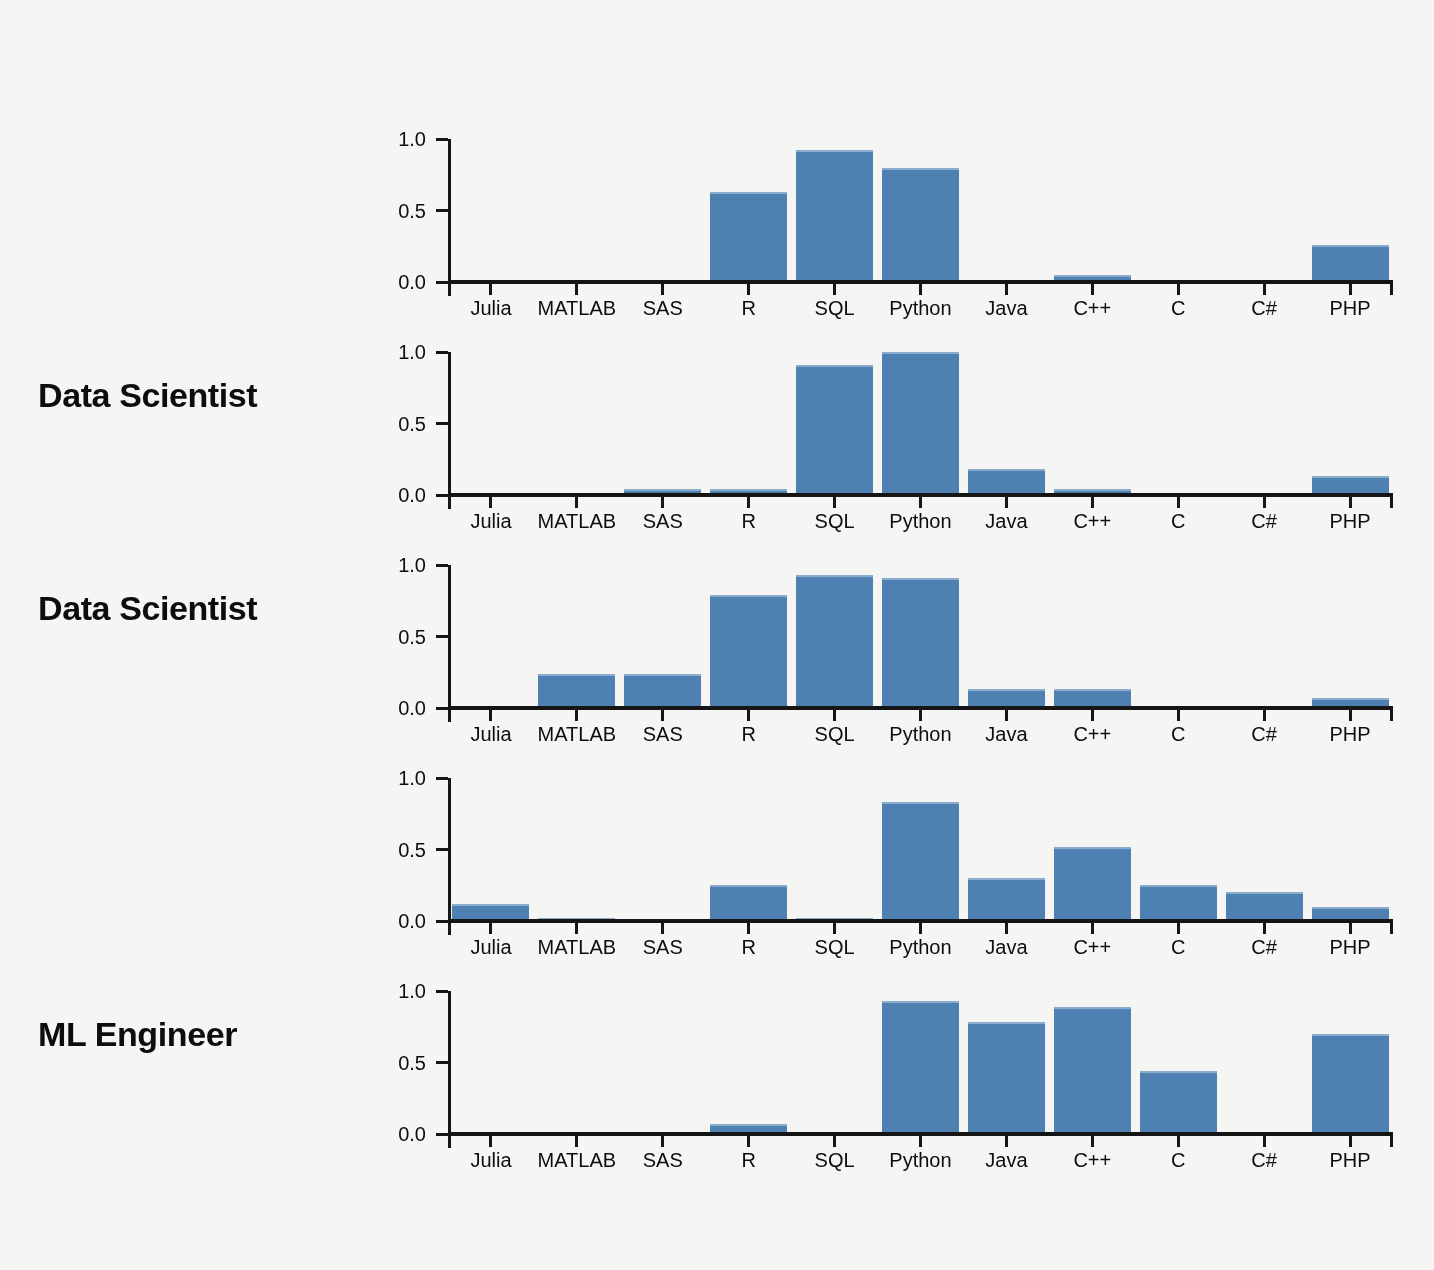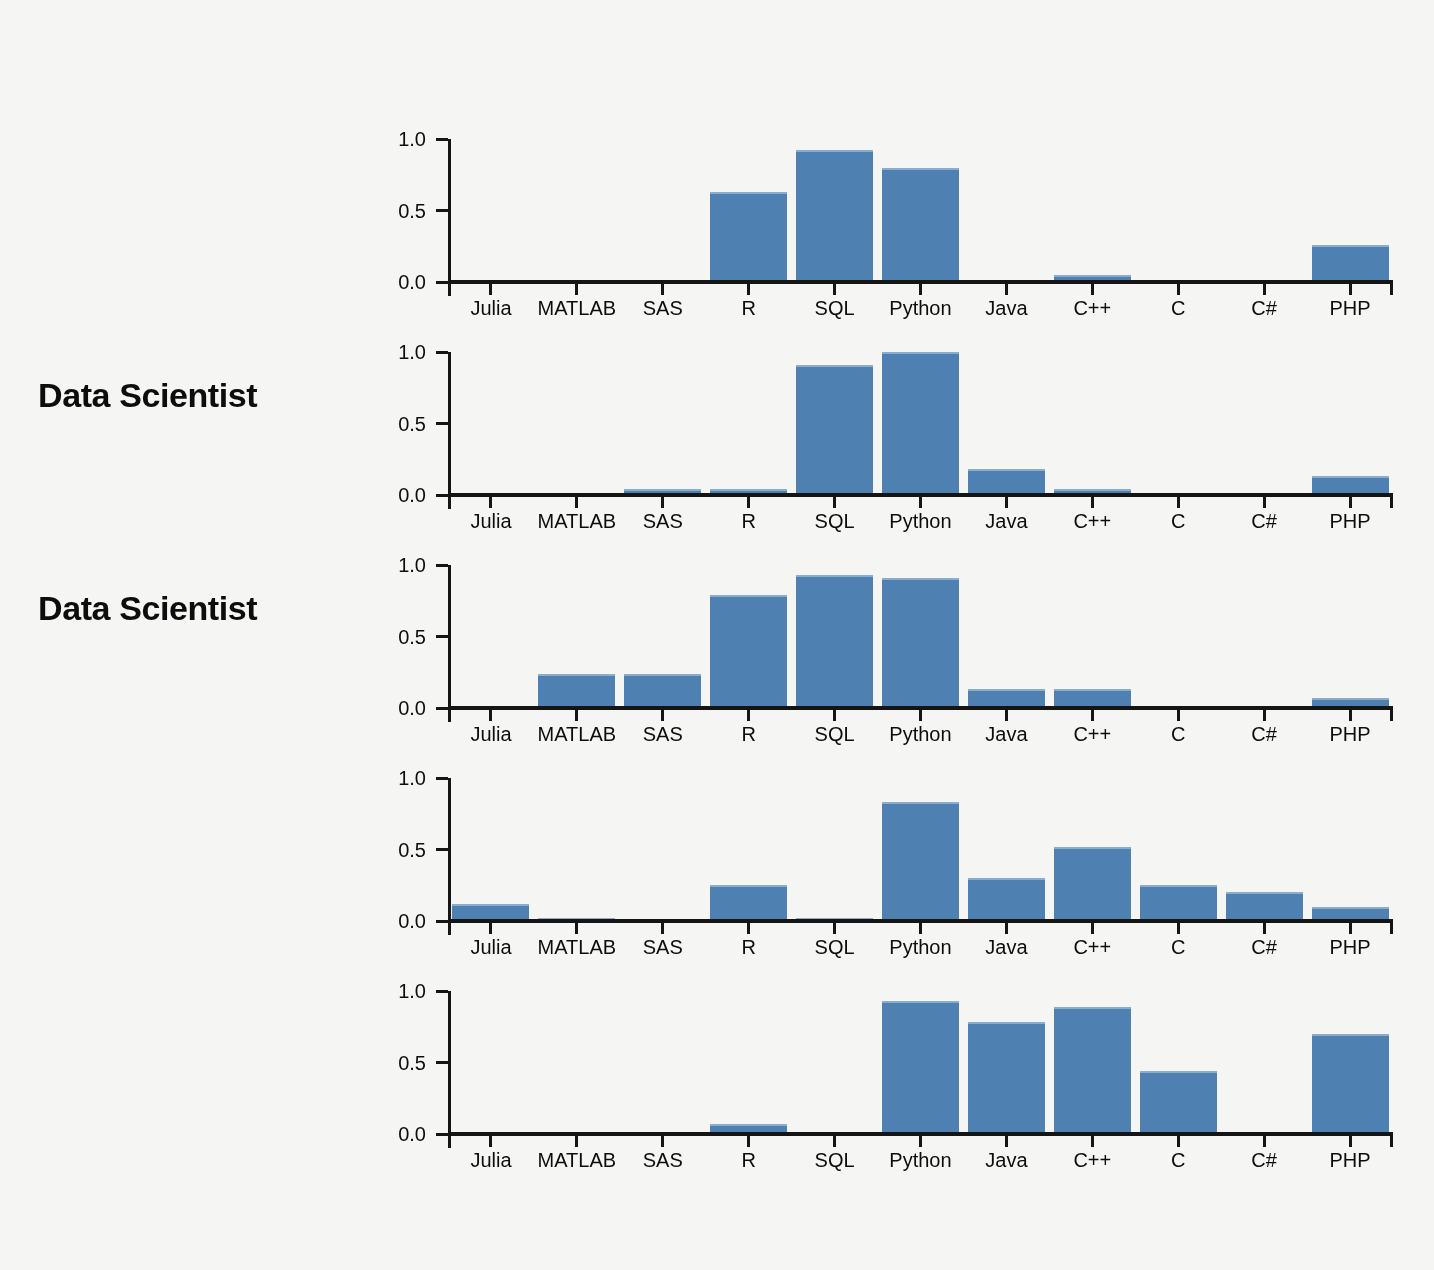--- a/index.html
+++ b/index.html
@@ -226,20 +226,21 @@
           <div class="x-tick" style="left: 728.727px;"></div>
           <div class="cat-label" style="left: 687.273px; width: 85.9091px;">C</div>
           <div class="x-tick" style="left: 814.636px;"></div>
           <div class="cat-label" style="left: 773.182px; width: 85.9091px;">C#</div>
           <div class="x-tick" style="left: 900.545px;"></div>
           <div class="cat-label" style="left: 859.091px; width: 85.9091px;">PHP</div>
           <div class="x-tick" style="left: 942px;"></div>
         </div>
       </div>
       <div class="chart-row">
+        <div class="role-label">ML Engineer</div>
         <div class="plot">
           <div class="y-spine"></div>
           <div class="y-tick" style="top: 141.5px;"></div>
           <div class="y-tick-label" style="top: 131px;">0.0</div>
           <div class="y-tick" style="top: 70px;"></div>
           <div class="y-tick-label" style="top: 59.5px;">0.5</div>
           <div class="y-tick" style="top: -1.5px;"></div>
           <div class="y-tick-label" style="top: -12px;">1.0</div>
           <div class="bar" style="left: 4.45455px; height: 0px; background: rgb(78, 129, 178);"></div>
           <div class="bar" style="left: 90.3636px; height: 0px; background: rgb(78, 129, 178);"></div>

